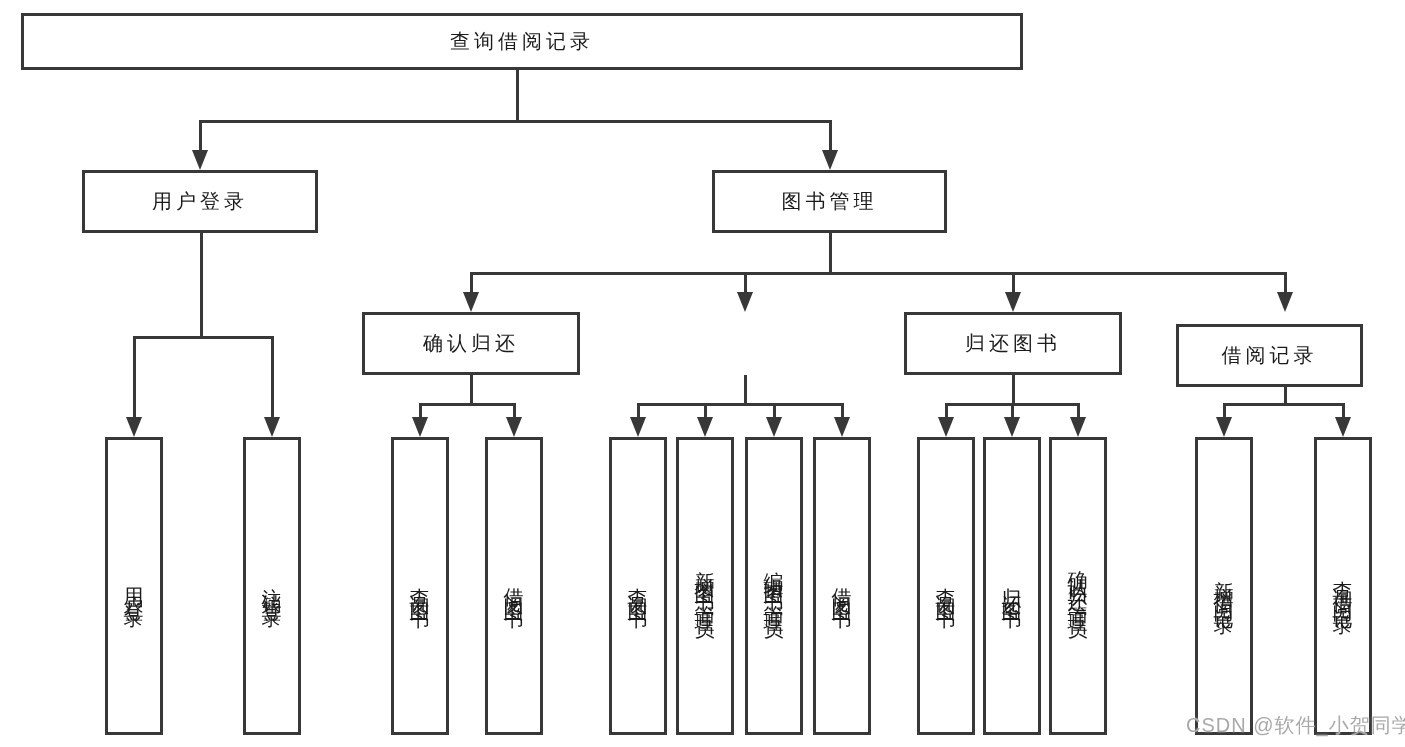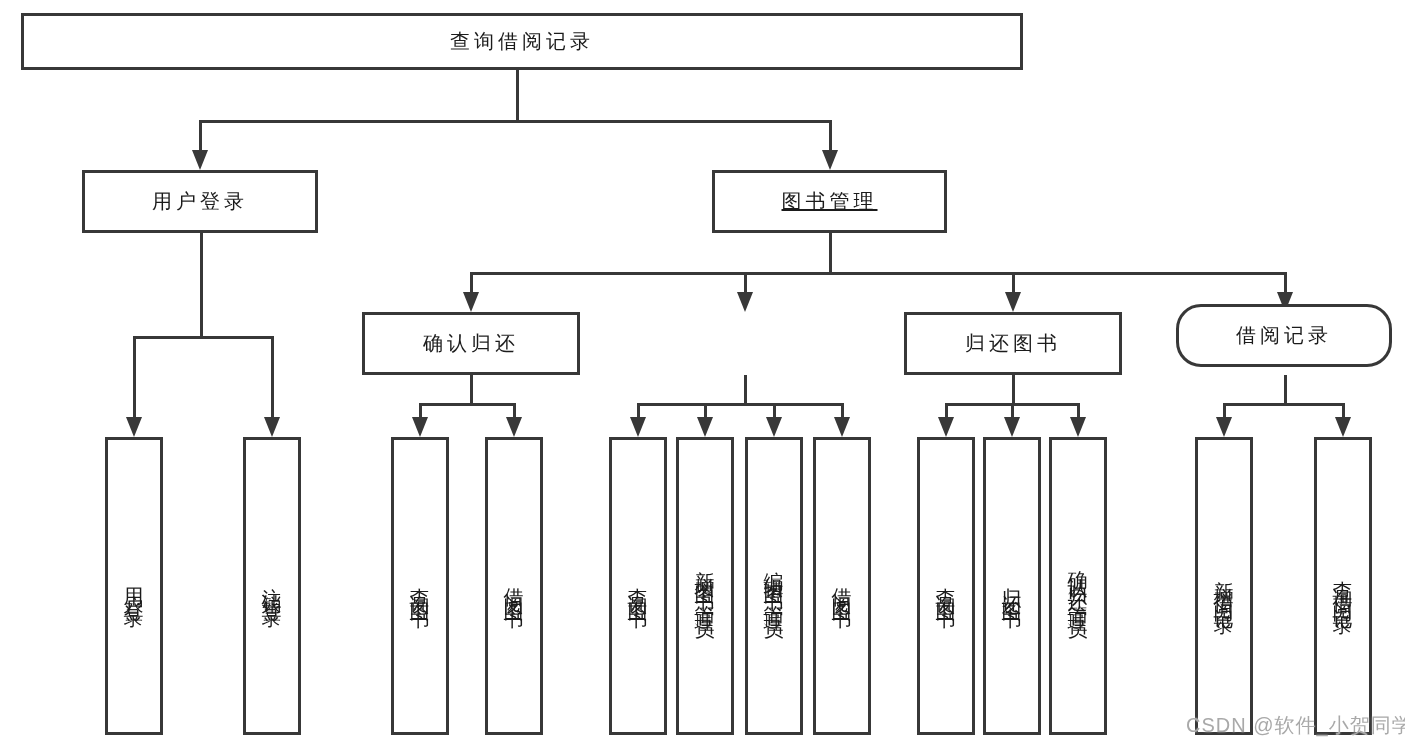--- a/index.html
+++ b/index.html
@@ -29,25 +29,25 @@
     text-orientation:mixed;
     font-size:20px;
     letter-spacing:7px;
     line-height:1.2;
     color:var(--text);
   }
 
   
   .n-root   {left:21px;  top:13px;  width:1002px; height:57px;}
   .n-login  {left:82px;  top:170px; width:236px;  height:63px;}
-  .n-mgmt   {left:712px; top:170px; width:235px;  height:63px;text-decoration:underline;}
+  .n-mgmt   {left:712px; top:170px; width:235px;  height:63px;}
   .n-rec    {left:362px; top:312px; width:218px;  height:63px;}
   .n-bor    {left:636px; top:312px; width:218px;  height:63px;}
   .n-cur    {left:904px; top:312px; width:218px;  height:63px;}
-  .n-log    {left:1176px;top:304px; width:216px;  height:63px;border-radius:25px;}
+  .n-log    {left:1176px;top:324px; width:187px;  height:63px;}
 
   .leaf{top:437px;width:58px;height:298px;}
   .n-a1{left:105px;} .n-a2{left:243px;}
   .n-b1{left:391px;} .n-b2{left:485px;}
   .n-c1{left:609px;} .n-c2{left:676px;} .n-c3{left:745px;} .n-c4{left:813px;}
   .n-d1{left:917px;} .n-d2{left:983px;} .n-d3{left:1049px;}
   .n-e1{left:1195px;} .n-e2{left:1314px;}
 
   
   .lv{position:absolute;width:3px;background:var(--line);z-index:0;}

